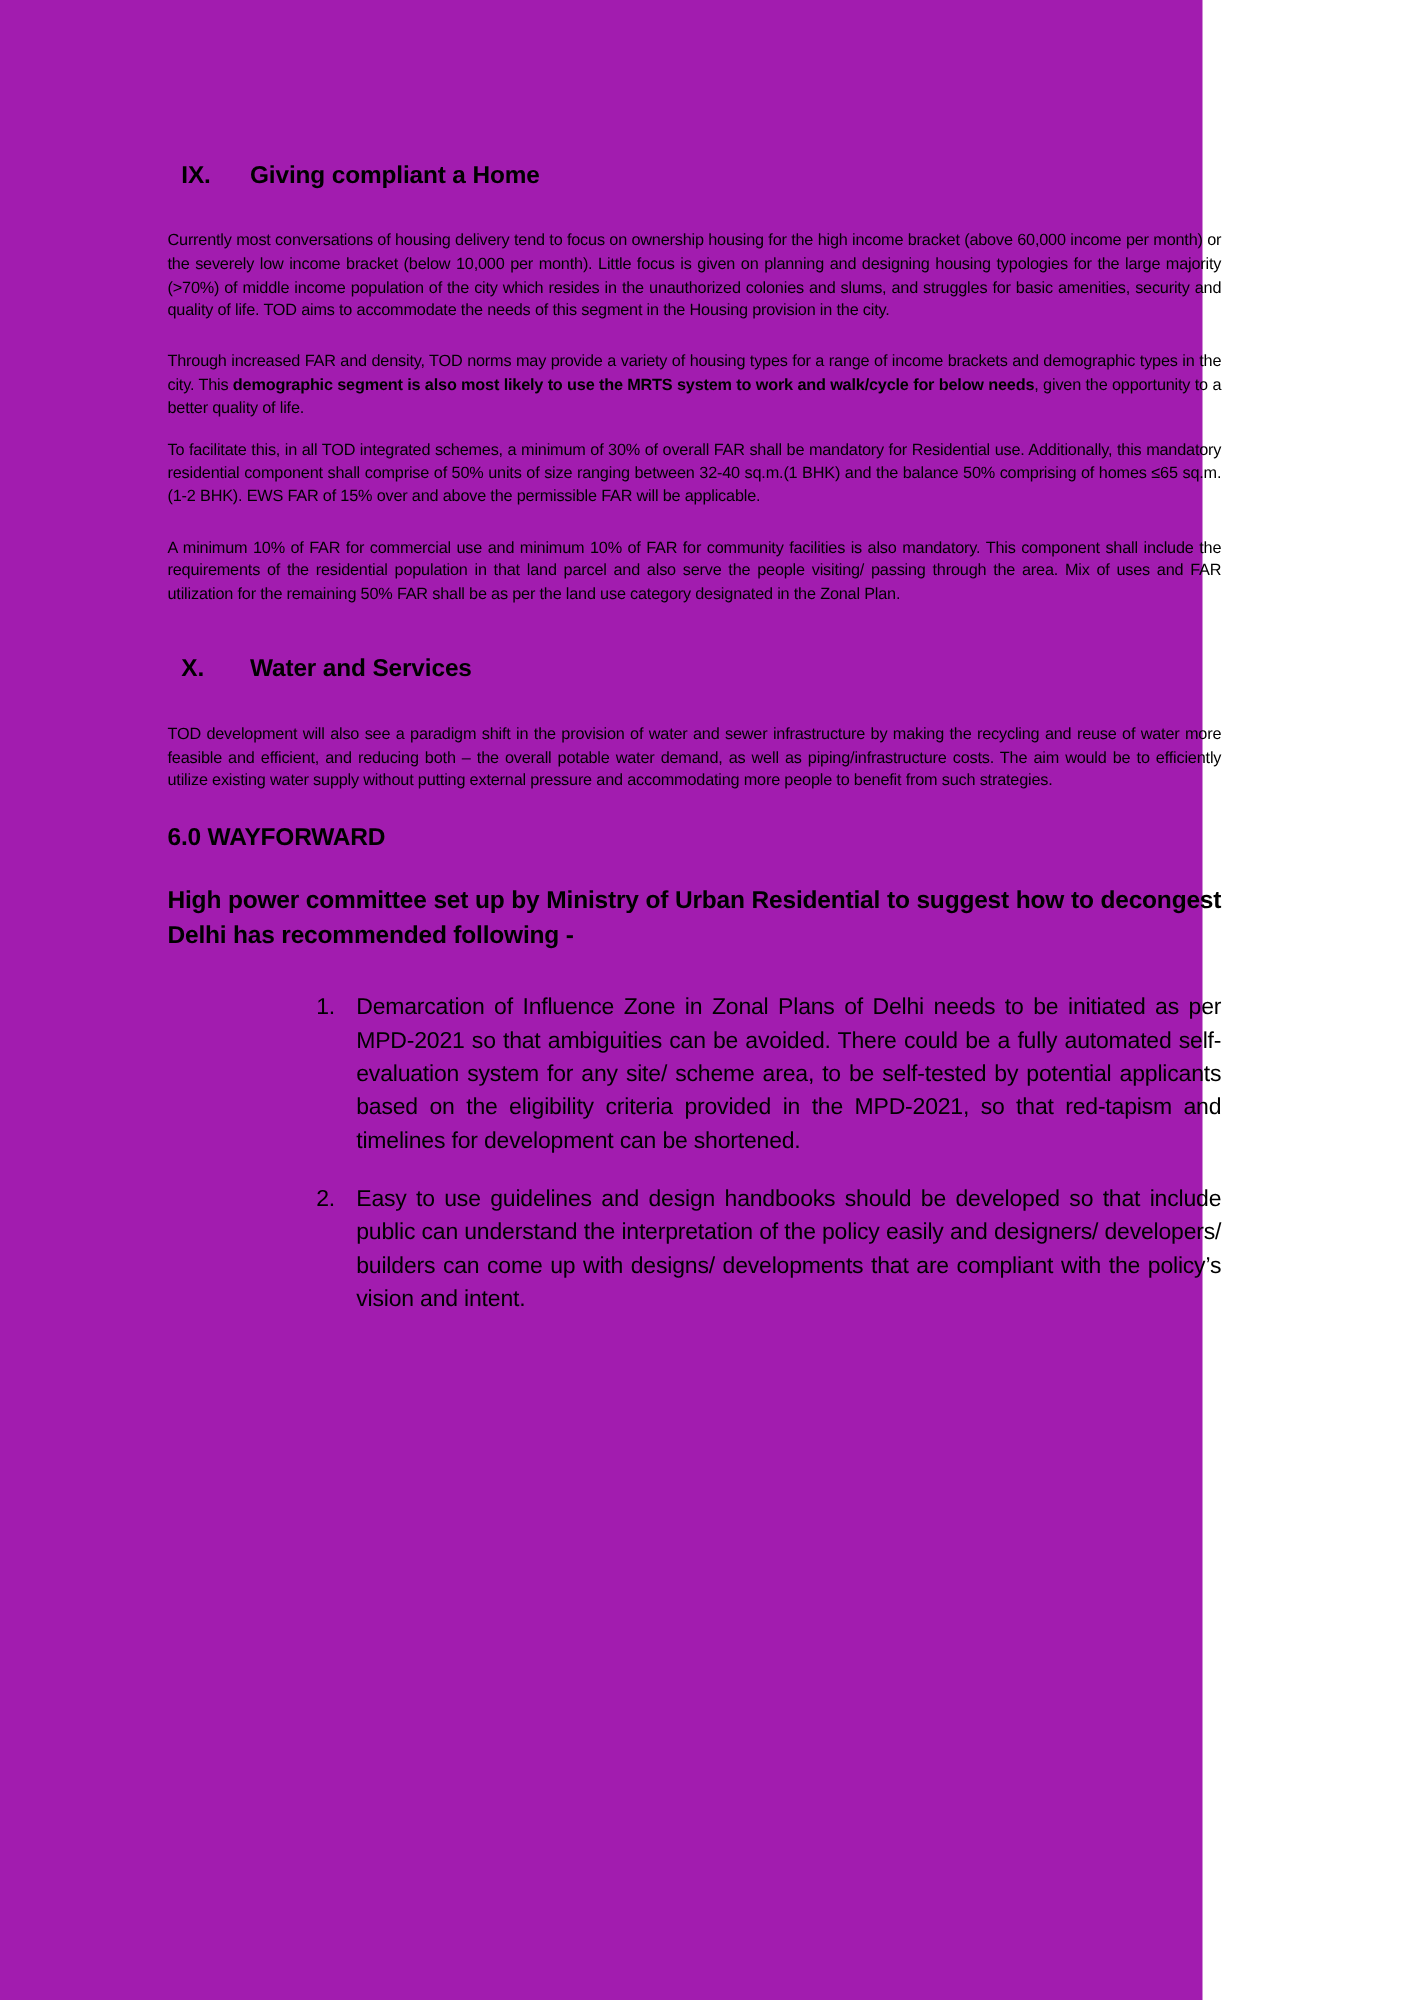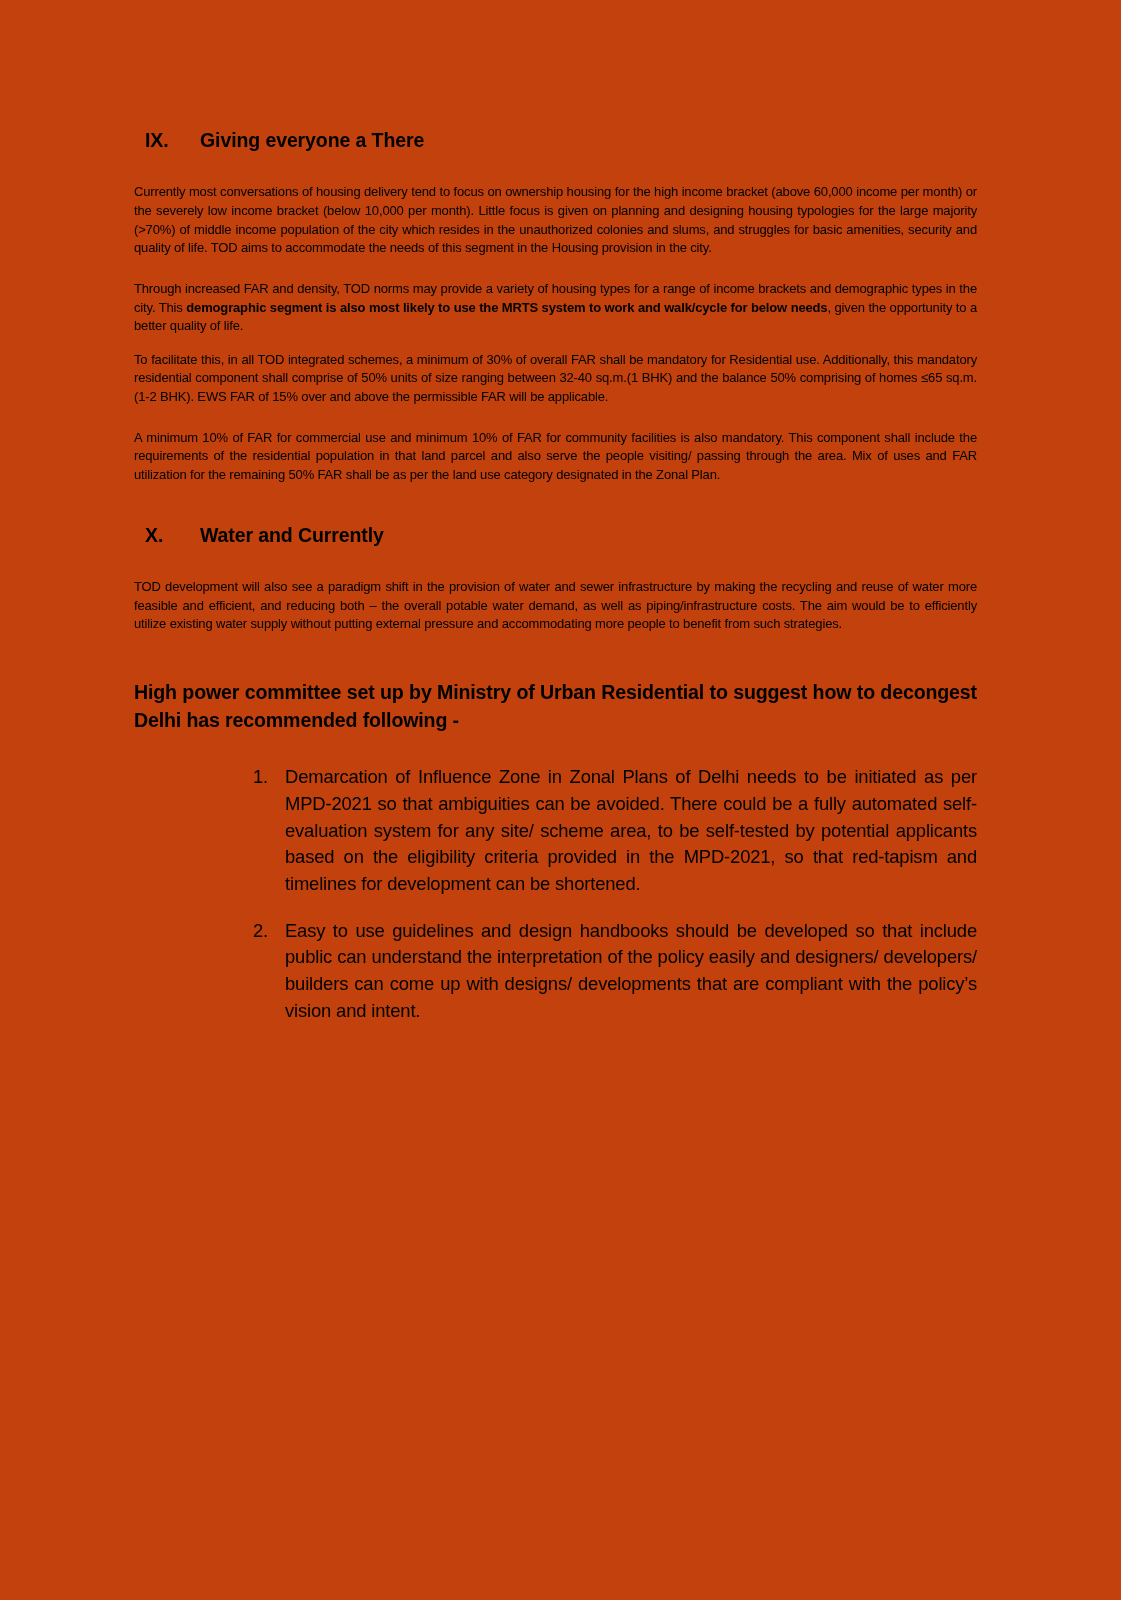--- a/index.html
+++ b/index.html
@@ -12,23 +12,23 @@
     width: 1130px;
     height: 1600px;
     overflow: hidden;
     font-family: "Liberation Sans", sans-serif;
     color: #000000;
     -webkit-font-smoothing: antialiased;
   }
 
   .page {
     position: relative;
-    width: 1121px;
+    width: 962px;
     height: 1600px;
-    background: #c2410c;
+    background: #a21caf;
     box-sizing: border-box;
     padding: 0;
   }
 
   .content {
     position: absolute;
     left: 134px;
     top: 128px;
     width: 843px;   
   }
@@ -116,21 +116,21 @@
   }
 </style>
 </head>
 <body>
 
 <div class="page">
   <div class="content">
 
     <h2 class="roman-heading">
       <span class="num">IX.</span>
-      <span class="label">Giving everyone a There</span>
+      <span class="label">Giving compliant a Home</span>
     </h2>
 
     <div class="gap-lg"></div>
 
     <p class="body">Currently most conversations of housing delivery tend to focus on ownership housing for the high income bracket (above 60,000 income per month) or the severely low income bracket (below 10,000 per month). Little focus is given on planning and designing housing typologies for the large majority (&gt;70%) of middle income population of the city which resides in the unauthorized colonies and slums, and struggles for basic amenities, security and quality of life. TOD aims to accommodate the needs of this segment in the Housing provision in the city.</p>
 
     <div class="gap-md"></div>
 
     <p class="body"><span>Through increased FAR and density, TOD norms may provide a variety of housing types for a range of income brackets and demographic types in the city. This </span><b>demographic segment is also most likely to use the MRTS system to work and walk/cycle for below needs</b><span>, given the opportunity to a better quality of life.</span></p>
 
@@ -139,29 +139,30 @@
     <p class="body">To facilitate this, in all TOD integrated schemes, a minimum of 30% of overall FAR shall be mandatory for Residential use. Additionally, this mandatory residential component shall comprise of 50% units of size ranging between 32-40 sq.m.(1 BHK) and the balance 50% comprising of homes ≤65 sq.m.(1-2 BHK). EWS FAR of 15% over and above the permissible FAR will be applicable.</p>
 
     <div class="gap-md"></div>
 
     <p class="body">A minimum 10% of FAR for commercial use and minimum 10% of FAR for community facilities is also mandatory. This component shall include the requirements of the residential population in that land parcel and also serve the people visiting/ passing through the area. Mix of uses and FAR utilization for the remaining 50% FAR shall be as per the land use category designated in the Zonal Plan.</p>
 
     <div class="gap-xl"></div>
 
     <h2 class="roman-heading">
       <span class="num">X.</span>
-      <span class="label">Water and Currently</span>
+      <span class="label">Water and Services</span>
     </h2>
 
     <div class="gap-lg"></div>
 
     <p class="body">TOD development will also see a paradigm shift in the provision of water and sewer infrastructure by making the recycling and reuse of water more feasible and efficient, and reducing both – the overall potable water demand, as well as piping/infrastructure costs. The aim would be to efficiently utilize existing water supply without putting external pressure and accommodating more people to benefit from such strategies.</p>
 
     <div class="gap-md"></div>
 
+    <p class="bold-head single">6.0 WAYFORWARD</p>
 
     <div class="gap-md"></div>
 
     <p class="bold-head">High power committee set up by Ministry of Urban Residential to suggest how to decongest Delhi has recommended following -</p>
 
     <div class="gap-lg"></div>
 
     <ol class="num-list">
       <li>
         <span class="marker">1.</span>

